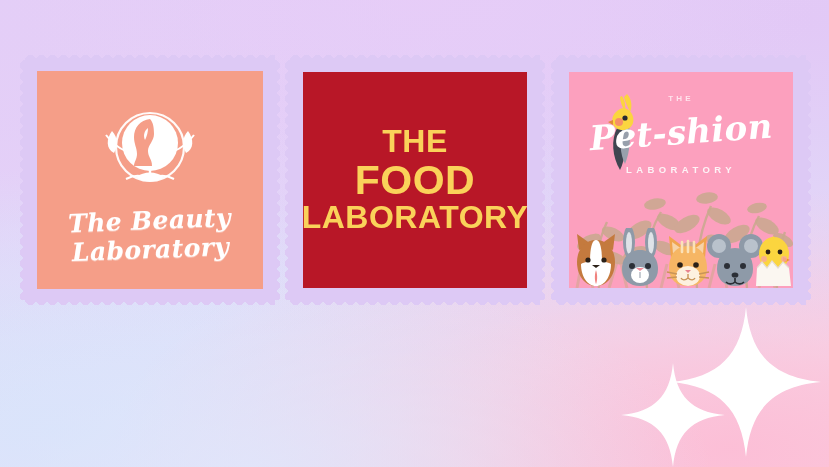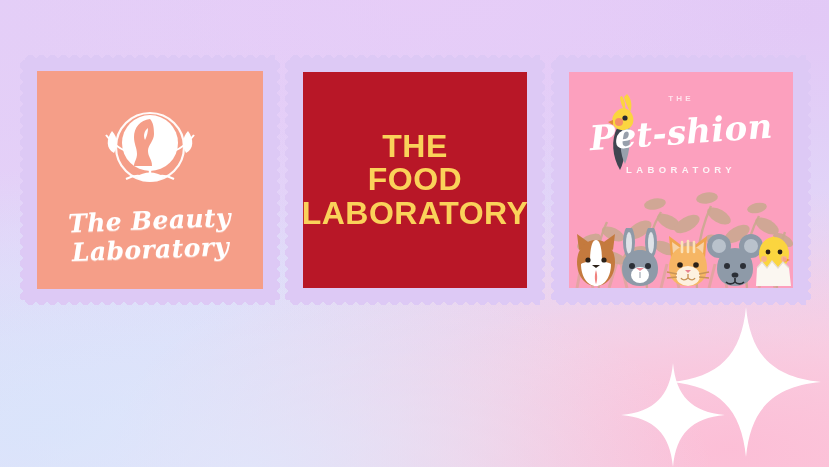--- a/index.html
+++ b/index.html
@@ -56,21 +56,21 @@
     font-size:25px;font-weight:700;letter-spacing:.4px;
     transform:rotate(-2.2deg);
     text-shadow:0 1px 0 rgba(255,255,255,.35);
   }
 
   
   .food-inner{background:#b81727;display:flex;align-items:center;justify-content:center;}
   .food-stack{text-align:center;color:#fad25a;font-weight:900;line-height:1.04;
     letter-spacing:.5px;font-family:"Liberation Sans",sans-serif;}
   .food-l1{font-size:32px;}
-  .food-l2{font-size:32px;}
+  .food-l2{font-size:41px;}
   .food-l3{font-size:32px;}
 
   
   .pet-inner{background:#fca0be;}
   .pet-the{position:absolute;left:0;right:0;top:22px;text-align:center;
      color:#ffe3ec;font-size:8px;letter-spacing:3.2px;font-weight:600;}
   .pet-script{position:absolute;left:0;right:0;top:40px;text-align:center;
      color:#ffffff;font-family:"DejaVu Serif",serif;font-style:italic;font-weight:700;
      font-size:34px;letter-spacing:.3px;transform:rotate(-4deg);}
   .pet-lab{position:absolute;left:0;right:0;top:92px;text-align:center;

